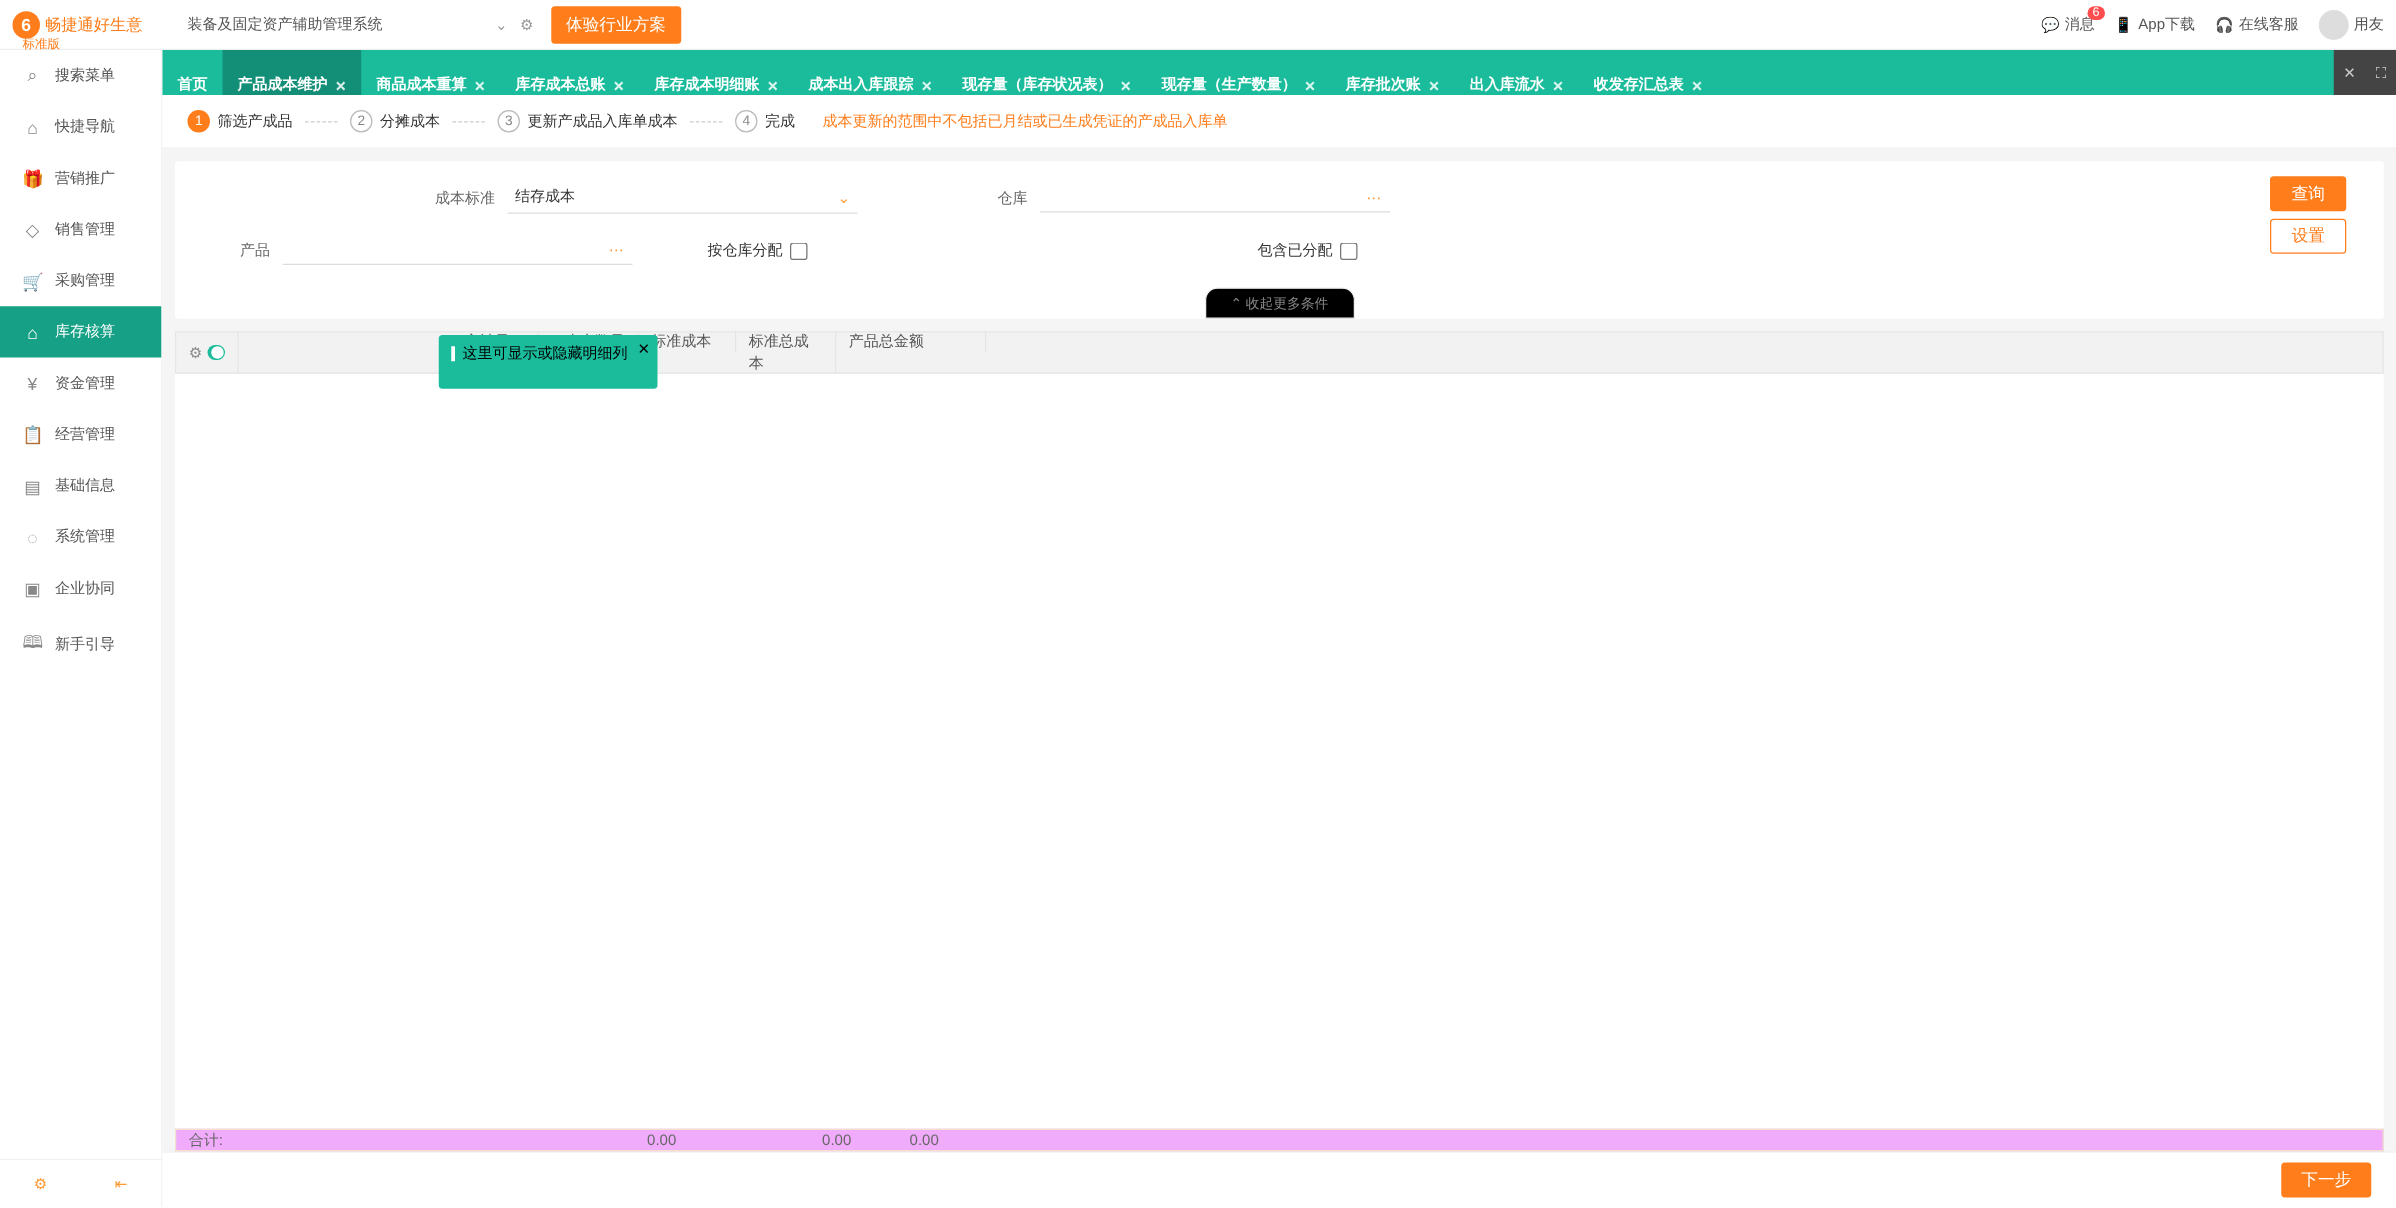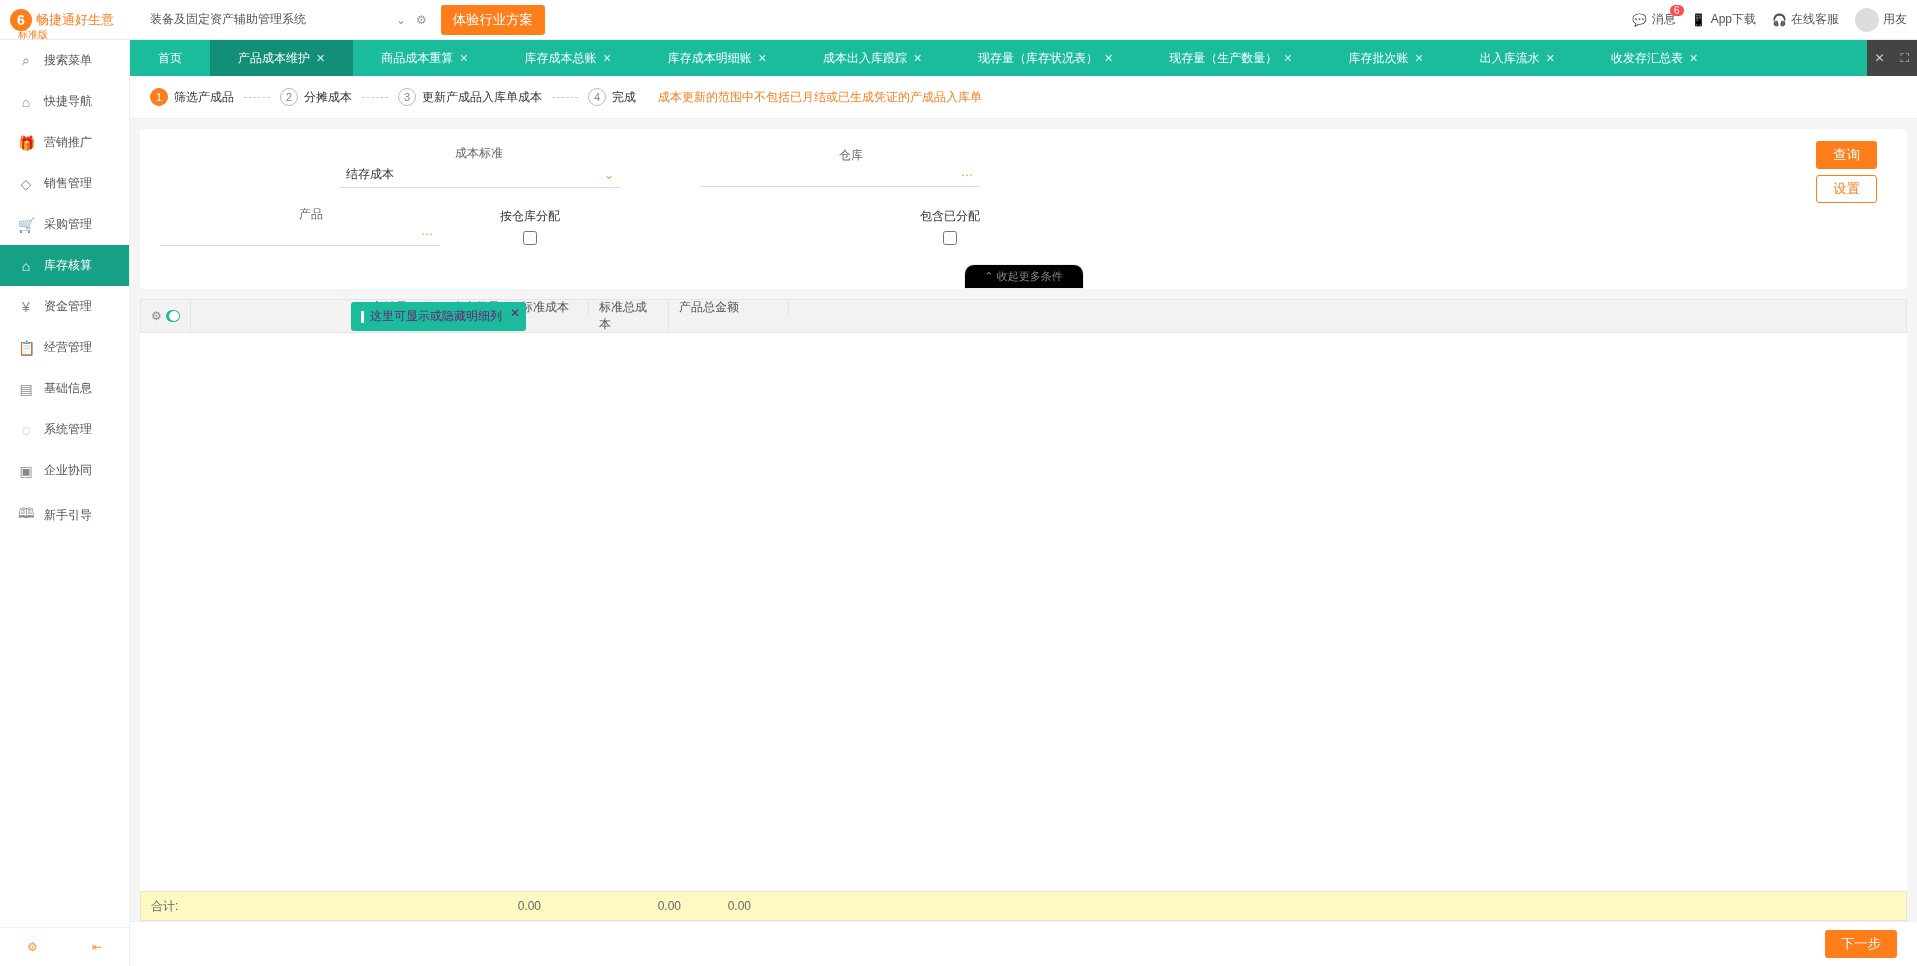--- a/index.html
+++ b/index.html
@@ -27,38 +27,38 @@
 .side-item.active { background: #16a085; color: #fff; }
 .side-item .icn { width: 16px; text-align: center; font-size: 14px; color: #888; }
 .side-item.active .icn { color: #fff; }
 .side-foot { margin-top: auto; display: flex; justify-content: space-around; padding: 12px 0; border-top: 1px solid #f0f0f0; }
 .side-foot span { color: #ff9933; cursor: pointer; }
 
 .main { flex: 1; display: flex; flex-direction: column; background: #f5f5f5; min-width: 0; }
 
 
 .tabbar { display: flex; background: #1abc9c; color: #fff; height: 36px; align-items: stretch; }
-.tab { display: flex; align-items: center; padding: 0 28px; cursor: pointer; font-size: 12px; white-space: nowrap; gap: 6px; }
+.tab { display: flex; align-items: flex-end; padding: 0 12px; cursor: pointer; font-size: 12px; white-space: nowrap; gap: 6px; font-weight: bold; }
 .tab.active { background: #148f77; }
 .tab .x { font-size: 11px; opacity: 0.85; }
 .tab-tools { margin-left: auto; display: flex; align-items: center; background: #444; }
 .tab-tools span { padding: 0 8px; color: #ccc; cursor: pointer; }
 
 
 .steps { display: flex; align-items: center; gap: 10px; padding: 12px 20px; background: #fff; border-bottom: 1px solid #eee; }
 .step { display: flex; align-items: center; gap: 6px; }
 .step-num { width: 18px; height: 18px; border-radius: 50%; display: flex; align-items: center; justify-content: center; font-size: 11px; border: 1px solid #bbb; color: #888; }
 .step.active .step-num { background: #ff7d1a; color: #fff; border-color: #ff7d1a; }
 .step-line { width: 26px; height: 1px; border-top: 1px dashed #ccc; }
 .step-warn { color: #ff7d1a; margin-left: 12px; }
 
 
 .filter { background: #fff; margin: 10px; padding: 16px 20px 0; border-radius: 3px; position: relative; }
 .frow { display: flex; align-items: center; margin-bottom: 18px; gap: 20px; }
-.fld { display: flex; align-items: center; flex-direction: column; }
+.fld { display: flex; align-items: center; }
 .flbl { width: auto; min-width: 56px; text-align: right; margin-right: 10px; color: #666; }
 .date-opts { display: flex; gap: 6px; align-items: center; }
 .date-opt { padding: 2px 6px; border-radius: 3px; cursor: pointer; color: #555; }
 .date-opt.active { background: #ff7d1a; color: #fff; }
 .date-range { color: #666; margin-top: 4px; font-size: 11px; }
 .sel-input { border: none; border-bottom: 1px solid #ddd; padding: 4px 6px; min-width: 280px; display: flex; justify-content: space-between; align-items: center; cursor: pointer; }
 .sel-input .chev { color: #ff9933; }
 .sel-input .dots { color: #ff9933; letter-spacing: 1px; }
 .chk { display: flex; align-items: center; gap: 6px; }
 .chk input { width: 14px; height: 14px; }
@@ -66,29 +66,29 @@
 .btn-primary { background: #ff7d1a; color: #fff; border: none; padding: 5px 16px; border-radius: 3px; cursor: pointer; }
 .btn-outline { background: #fff; color: #ff7d1a; border: 1px solid #ff7d1a; padding: 4px 16px; border-radius: 3px; cursor: pointer; }
 .collapse-bar { text-align: center; padding: 4px; background: #000000; border: 1px solid #eee; border-radius: 10px 10px 0 0; margin: 0 auto; width: 120px; cursor: pointer; color: #888; font-size: 11px; }
 
 
 .table-wrap { background: #fff; margin: 0 10px; flex: 1; display: flex; flex-direction: column; position: relative; }
 .thead { display: flex; background: #f2f2f2; border: 1px solid #e5e5e5; height: 34px; align-items: center; font-size: 12px; color: #555; position: relative; }
 .th { padding: 0 10px; border-right: 1px solid #e5e5e5; height: 100%; display: flex; align-items: center; gap: 4px; }
 .th.gear { width: 50px; justify-content: center; color: #888; }
 .sort { display: flex; flex-direction: column; font-size: 7px; line-height: 5px; color: #bbb; }
-.tip-pop { position: absolute; left: 210px; top: 2px; background: #1abc9c; color: #701a75; padding: 6px 24px 6px 10px; border-radius: 3px; font-size: 12px; z-index: 5; }
+.tip-pop { position: absolute; left: 210px; top: 2px; background: #1abc9c; color: #000000; padding: 6px 24px 20px 10px; border-radius: 3px; font-size: 12px; z-index: 5; }
 .tip-pop::before { content: ""; position: absolute; left: -6px; top: 10px; border: 6px solid transparent; border-right-color: #1abc9c; }
 .tip-pop .bar { display: inline-block; width: 3px; height: 12px; background: #fff; margin-right: 6px; vertical-align: middle; }
 .tip-pop .close { position: absolute; right: 6px; top: 4px; cursor: pointer; }
 .switch { width: 24px; height: 12px; background: #1abc9c; border-radius: 6px; position: relative; }
 .switch::after { content: ""; position: absolute; right: 1px; top: 1px; width: 10px; height: 10px; background: #fff; border-radius: 50%; }
 
 .tbody { flex: 1; }
-.tfoot { display: flex; background: #fef9c3; border: 1px solid #f0e0cc; height: 30px; align-items: center; color: #666; }
+.tfoot { display: flex; background: #f0abfc; border: 1px solid #f0e0cc; height: 18px; align-items: center; color: #666; }
 .tf { padding: 0 10px; }
 
 
 .bottombar { background: #fff; border-top: 1px solid #eee; padding: 8px 20px; display: flex; justify-content: flex-end; }
 </style>
 </head>
 <body>
 
 <div class="header">
   <div class="logo-area">

